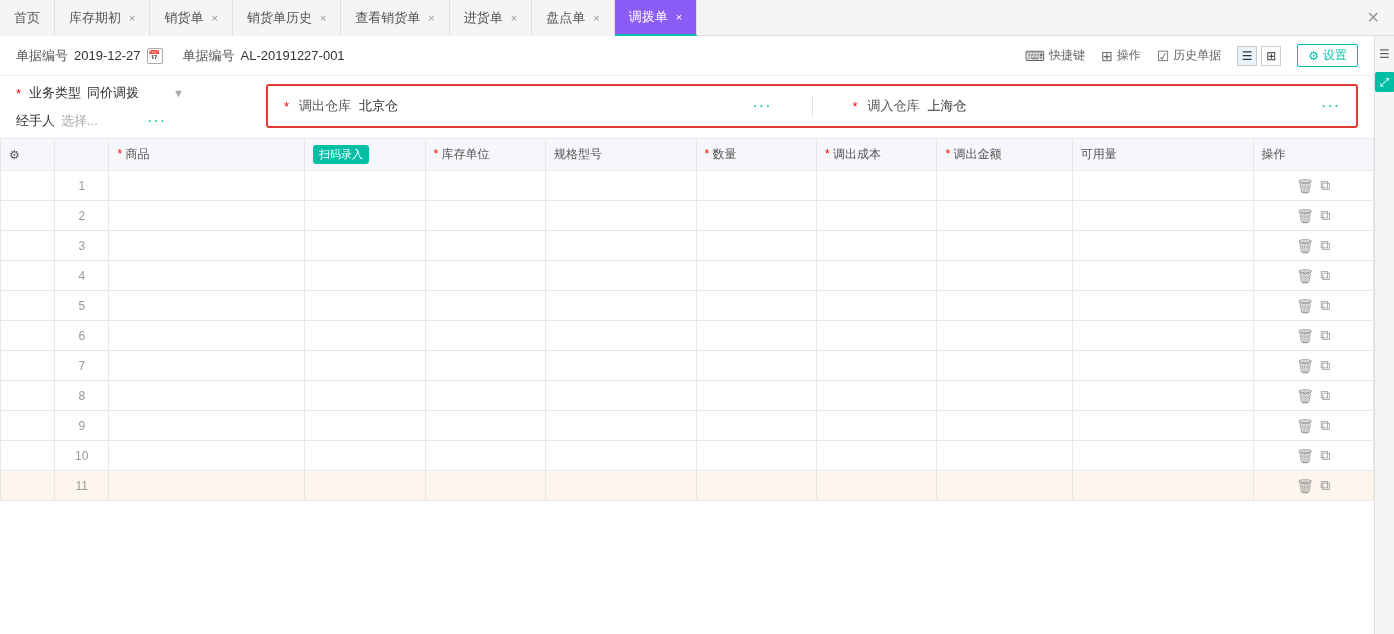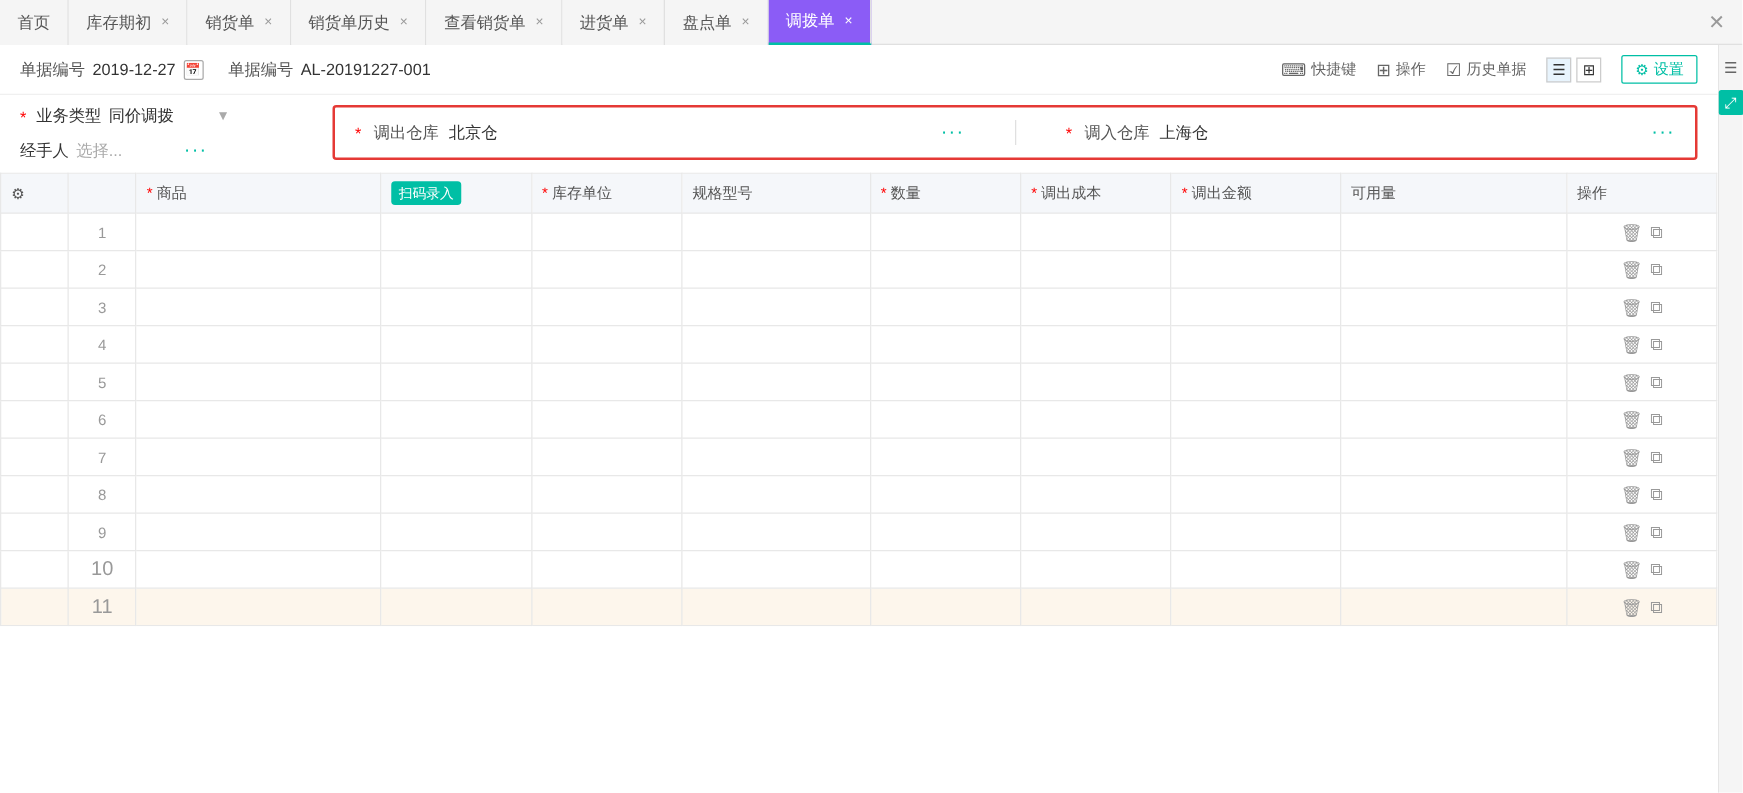--- a/index.html
+++ b/index.html
@@ -593,39 +593,39 @@
     <td class="col-avail"></td>
     <td class="col-action">
       <div class="action-icons">
         <span class="action-icon" title="删除">🗑</span>
         <span class="action-icon" title="复制">⧉</span>
       </div>
     </td>
   </tr>
             <tr>
     <td class="col-settings"></td>
-    <td class="row-num" style="color:#999;font-size:16px;">10</td>
-    <td class="col-product"></td>
-    <td class="col-scan"></td>
-    <td class="col-unit"></td>
-    <td class="col-spec"></td>
-    <td class="col-qty"></td>
-    <td class="col-cost"></td>
-    <td class="col-amount"></td>
-    <td class="col-avail"></td>
-    <td class="col-action">
-      <div class="action-icons">
-        <span class="action-icon" title="删除">🗑</span>
-        <span class="action-icon" title="复制">⧉</span>
-      </div>
-    </td>
-  </tr>
-            <tr>
-    <td class="col-settings"></td>
-    <td class="row-num" style="color:#999;font-size:16px;">11</td>
+    <td class="row-num" style="color:#999;font-size:12px;">10</td>
+    <td class="col-product"></td>
+    <td class="col-scan"></td>
+    <td class="col-unit"></td>
+    <td class="col-spec"></td>
+    <td class="col-qty"></td>
+    <td class="col-cost"></td>
+    <td class="col-amount"></td>
+    <td class="col-avail"></td>
+    <td class="col-action">
+      <div class="action-icons">
+        <span class="action-icon" title="删除">🗑</span>
+        <span class="action-icon" title="复制">⧉</span>
+      </div>
+    </td>
+  </tr>
+            <tr>
+    <td class="col-settings"></td>
+    <td class="row-num" style="color:#999;font-size:12px;">11</td>
     <td class="col-product"></td>
     <td class="col-scan"></td>
     <td class="col-unit"></td>
     <td class="col-spec"></td>
     <td class="col-qty"></td>
     <td class="col-cost"></td>
     <td class="col-amount"></td>
     <td class="col-avail"></td>
     <td class="col-action">
       <div class="action-icons">

